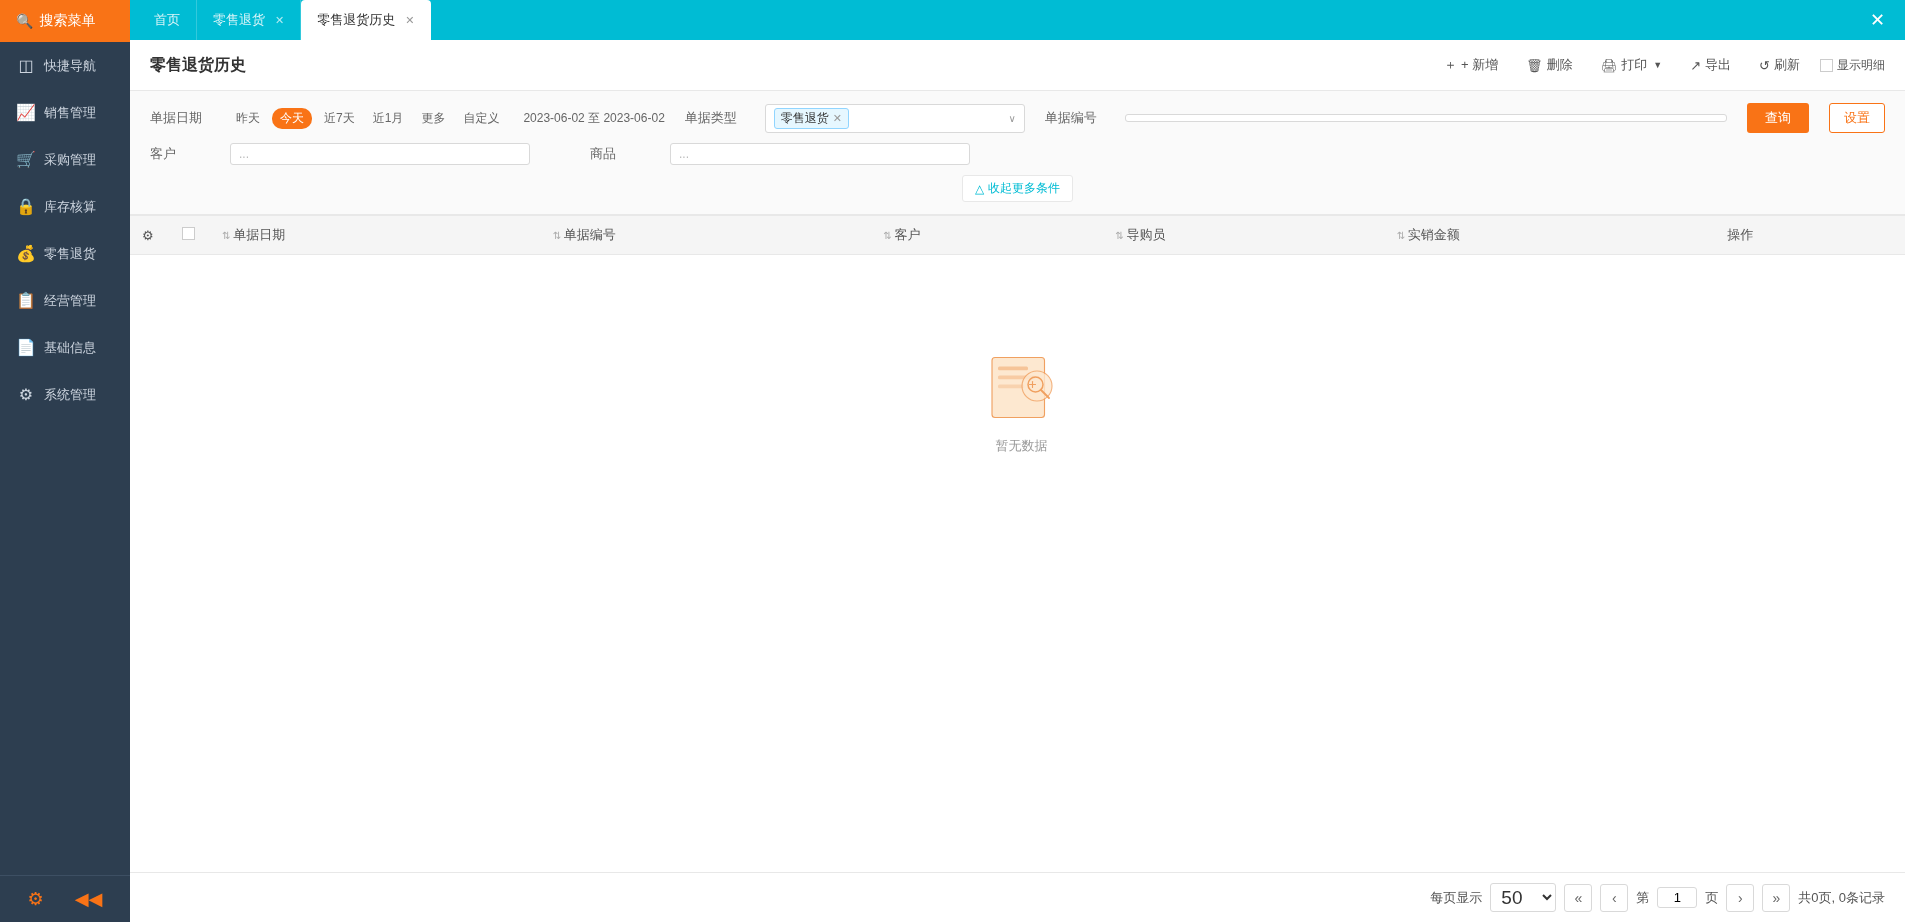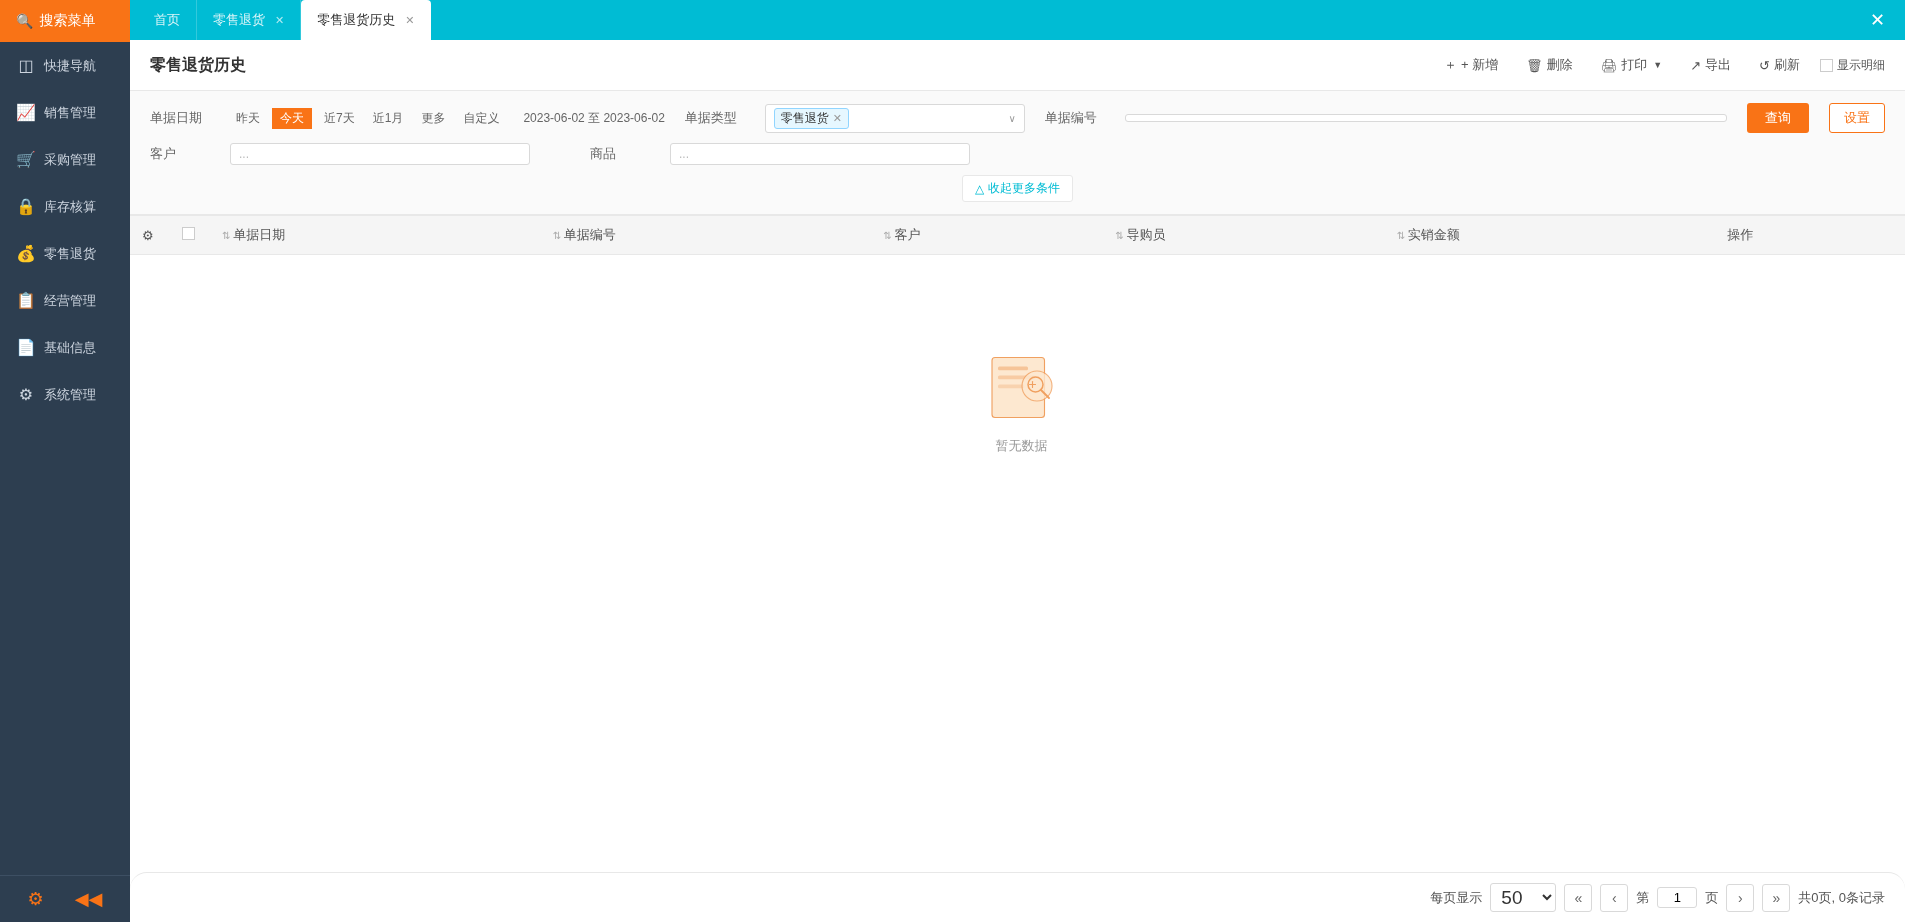--- a/index.html
+++ b/index.html
@@ -197,21 +197,21 @@
     }
     .date-btn {
       font-size: 12px;
       color: #666;
       cursor: pointer;
       padding: 2px 6px;
     }
     .date-btn.active {
       background: #f97316;
       color: white;
-      border-radius: 0;
+      border-radius: 10px;
       padding: 2px 8px;
     }
     .date-range {
       font-size: 12px;
       color: #666;
       margin-left: 12px;
     }
     .filter-tag-input {
       display: flex;
       align-items: center;
@@ -308,21 +308,20 @@
     .pagination-bar {
       display: flex;
       align-items: center;
       justify-content: flex-end;
       padding: 10px 20px;
       border-top: 1px solid #e8e8e8;
       gap: 8px;
       font-size: 13px;
       color: #555;
       background: white;
-      border-radius: 17px;
     }
     .page-size-select {
       border: 1px solid #d9d9d9;
       border-radius: 3px;
       padding: 2px 6px;
       font-size: 19px;
       color: #333;
       background: white;
     }
     .pag-btn {

